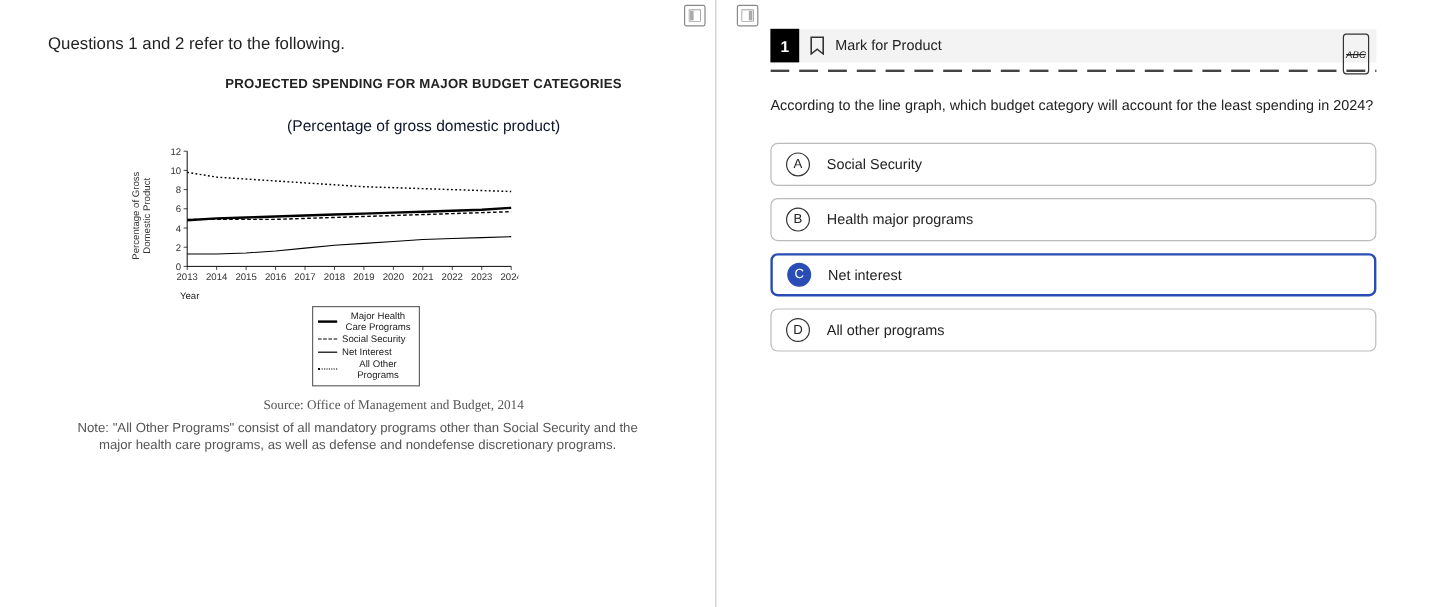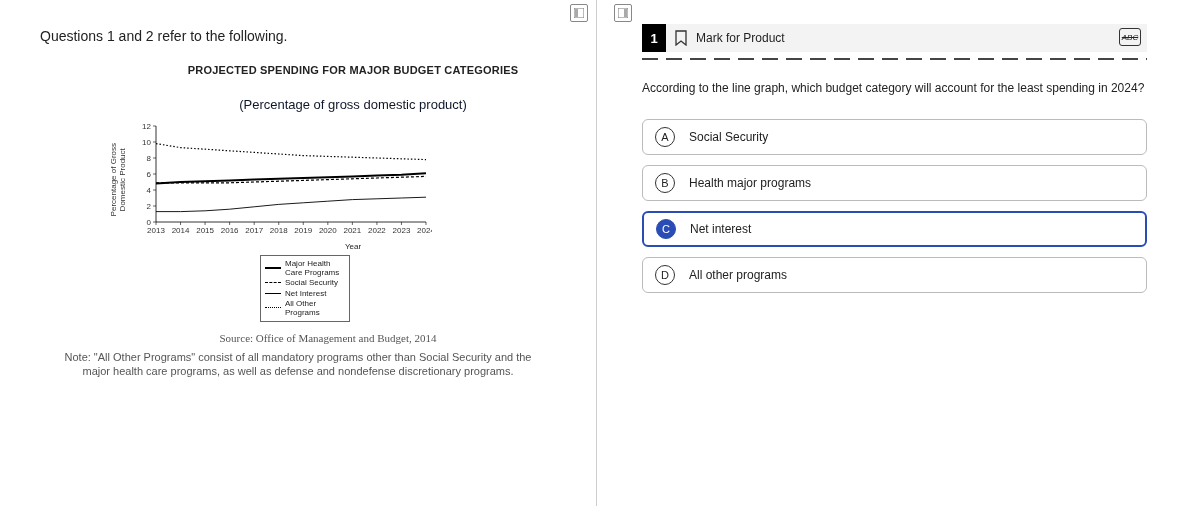--- a/index.html
+++ b/index.html
@@ -41,31 +41,31 @@
   .ylabel {
     writing-mode: vertical-rl;
     transform: rotate(180deg);
     font-size: 8px;
     color: #333;
     text-align: center;
     margin-right: 4px;
     line-height: 1.1;
   }
   .chart-svg { display:block; }
-  .xlabel { font-size: 8px; text-align: center; margin-top: 2px; margin-left: 110px; }
+  .xlabel { font-size: 8px; margin-top: 2px; margin-left: 110px; }
   .legend-box {
     border: 1px solid #666;
     font-size: 8px;
     width: 90px;
     margin: 4px auto 0 auto;
     padding: 3px 4px;
     margin-left: 220px;
     line-height: 1.15;
   }
-  .legend-row { display:flex; align-items:center; gap:4px; margin-bottom:1px;}
+  .legend-row { display:flex; align-items:center; gap:4px; margin-bottom:1px;text-align:center;}
   .legend-swatch { width:16px; height:0; border-top:2px solid #000; flex-shrink:0;}
   .source { font-size: 11px; color:#555; text-align:center; margin:10px 0 6px 60px;font-family:Liberation Serif, serif;}
   .note { font-size: 11px; color:#555; text-align:center; margin: 6px 20px 0 20px; line-height:1.3;}
   
   .q-header {
     background: #f3f3f3;
     display:flex;
     align-items:center;
     height: 28px;
     position: relative;
@@ -74,21 +74,21 @@
   .q-header .num {
     background:#000; color:#fff; width:24px; height:28px;
     display:flex; align-items:center; justify-content:center;
     font-size:13px; font-weight:bold;
   }
   .bookmark { width:14px; height:16px; margin: 0 8px; }
   .mark-label { font-size:12px; }
   .abc-box {
     position:absolute; right:6px; top:4px;
     border:1px solid #333; border-radius:3px;
-    width:22px; height:18px;
+    width:22px; height:34px;
     display:flex; align-items:center; justify-content:center;
     font-size:8px; font-style:italic;
   }
   .dashes {
     height: 6px;
     margin-bottom: 18px;
     background-image: repeating-linear-gradient(to right, #444 0, #444 16px, transparent 16px, transparent 24px);
     background-size: 24px 2px;
     background-repeat: repeat-x;
     background-position: 0 2px;

